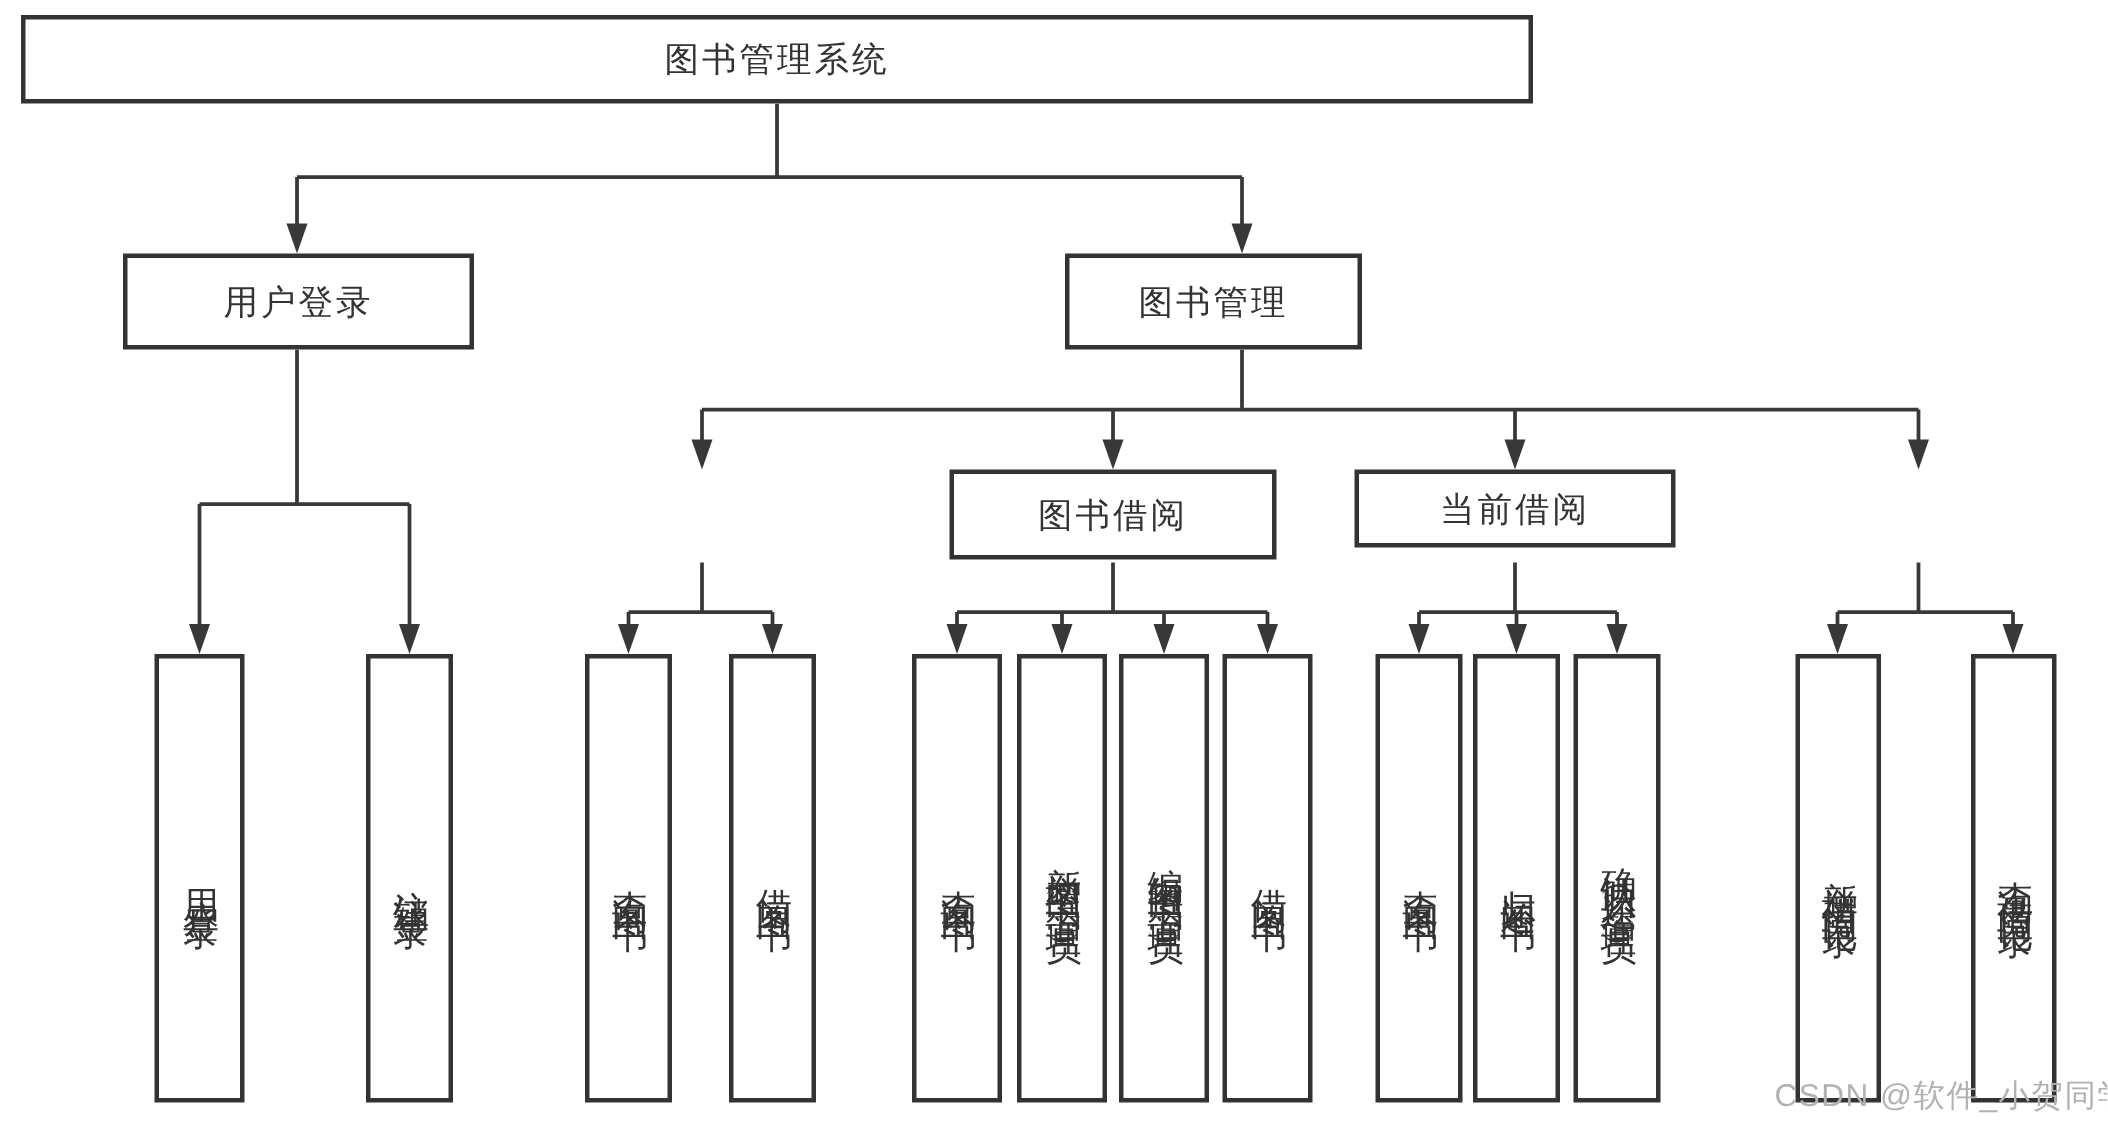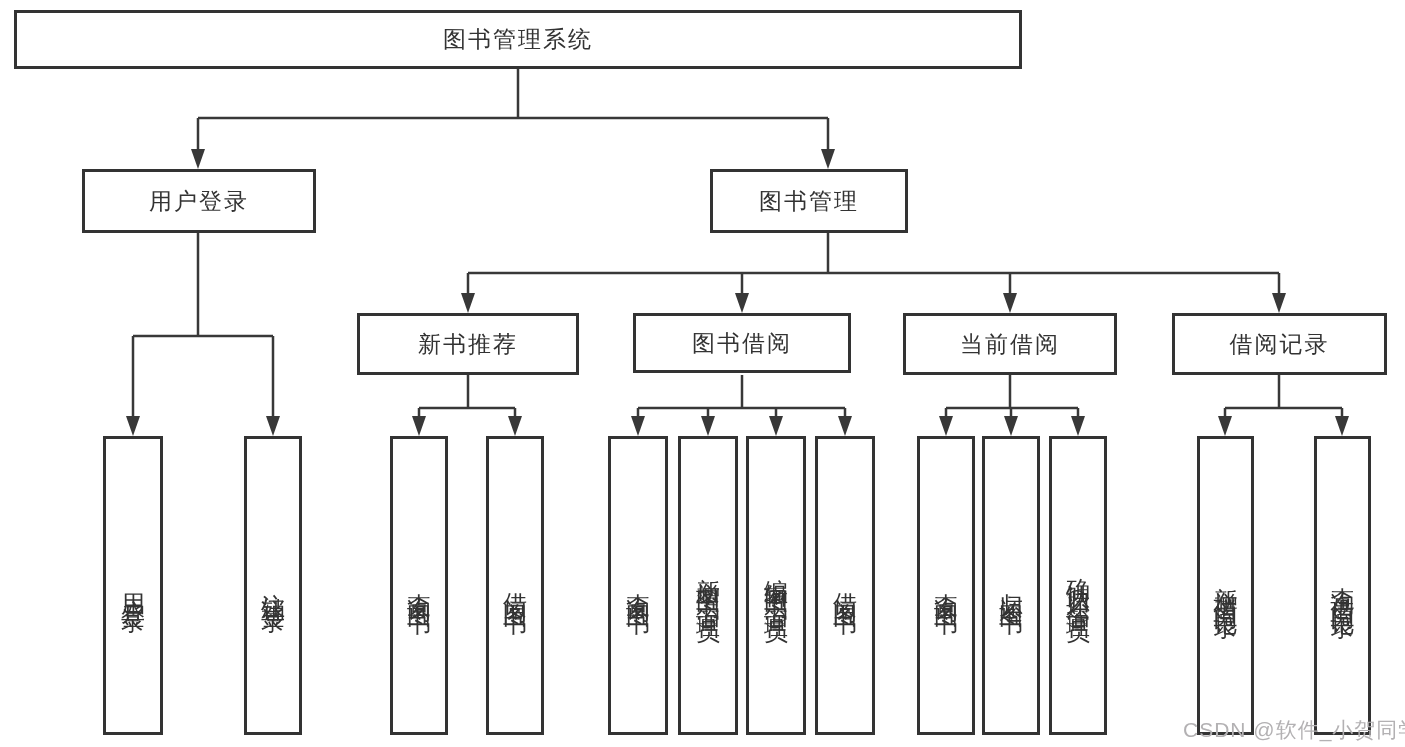--- a/index.html
+++ b/index.html
@@ -114,31 +114,25 @@
     <span>图书管理系统</span>
   </div>
 
   <div class="node hbox" style="left:82px;top:169px;width:234px;height:64px">
     <span>用户登录</span>
   </div>
   <div class="node hbox" style="left:710px;top:169px;width:198px;height:64px">
     <span>图书管理</span>
   </div>
 
-  <div class="node hbox" style="left:357px;top:313px;width:222px;height:62px">
-    <span>新书推荐</span>
-  </div>
   <div class="node hbox" style="left:633px;top:313px;width:218px;height:60px">
     <span>图书借阅</span>
   </div>
-  <div class="node hbox" style="left:903px;top:313px;width:214px;height:62px">
+  <div class="node hbox" style="left:903px;top:313px;width:214px;height:52px">
     <span>当前借阅</span>
-  </div>
-  <div class="node hbox" style="left:1172px;top:313px;width:215px;height:62px">
-    <span>借阅记录</span>
   </div>
 
   <div class="node vbox" style="left:103px;top:436px;width:60px;height:299px">
     <span>用户登录</span>
   </div>
   <div class="node vbox" style="left:244px;top:436px;width:58px;height:299px">
     <span>注销登录</span>
   </div>
 
   <div class="node vbox" style="left:390px;top:436px;width:58px;height:299px">

